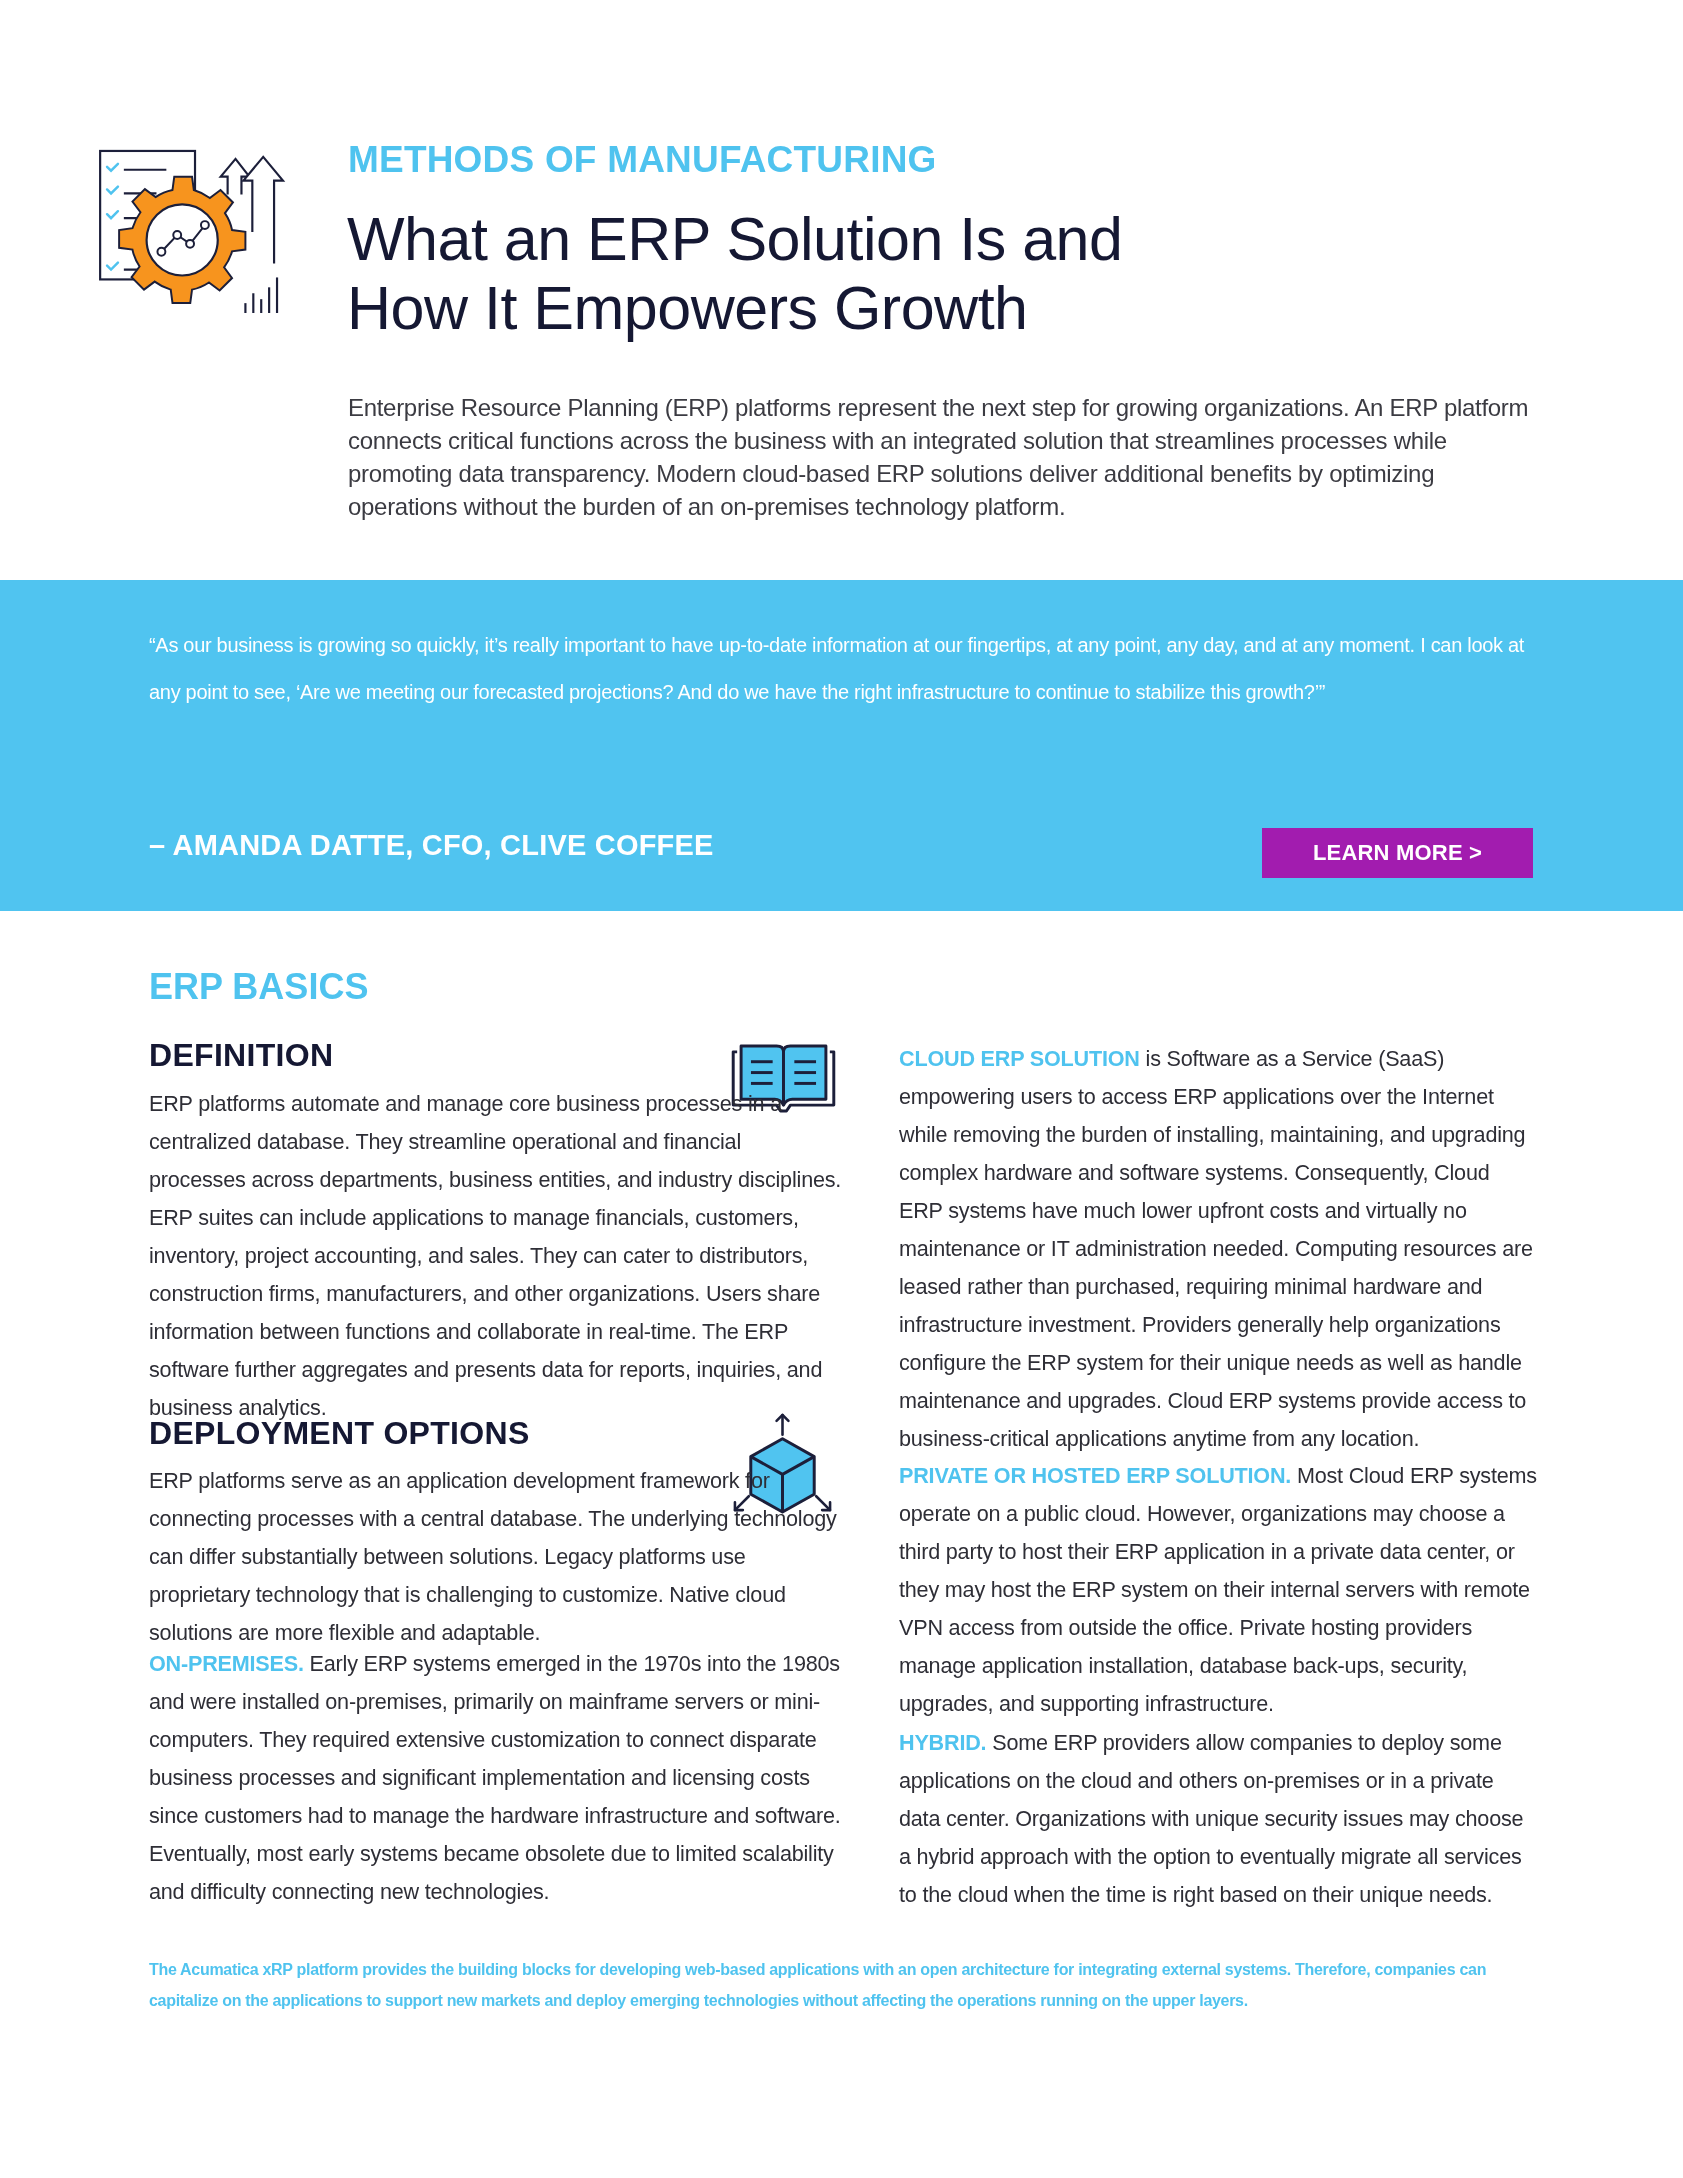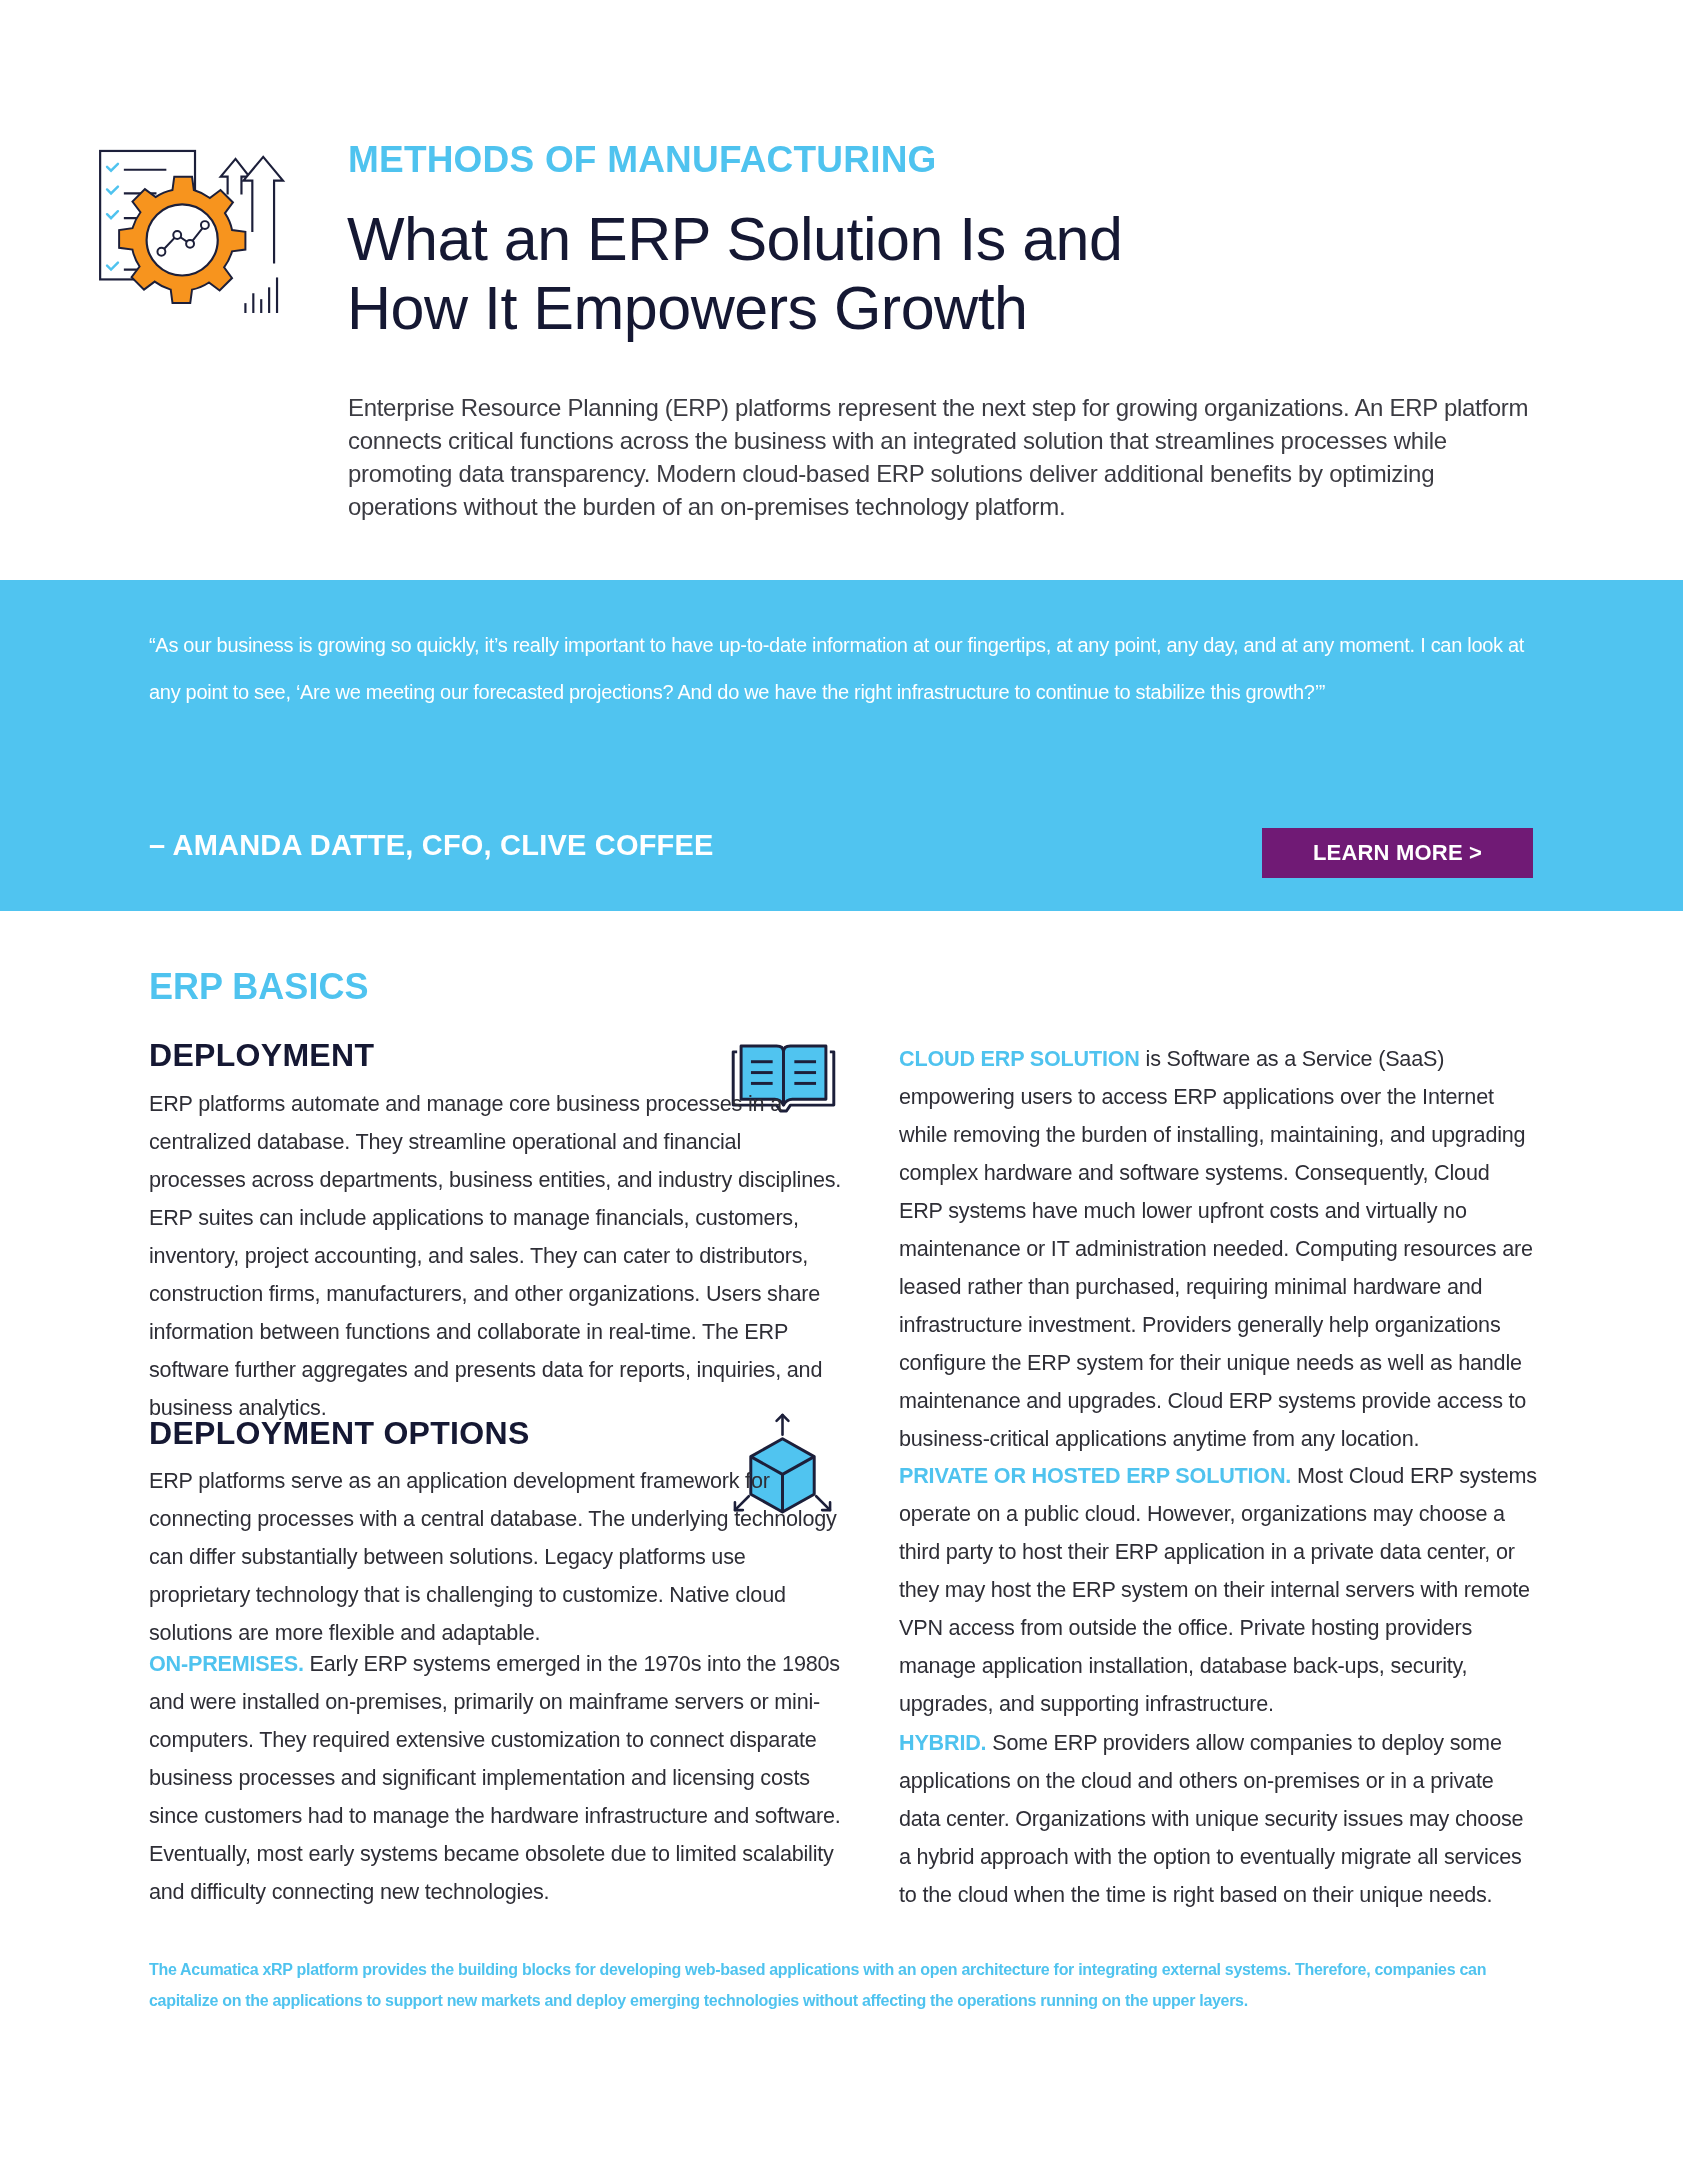--- a/index.html
+++ b/index.html
@@ -7,21 +7,21 @@
   body { position: relative; font-family: "Liberation Sans", "DejaVu Sans", sans-serif; color: #2b2b33; }
 
   .hero-icon { position: absolute; left: 97px; top: 147px; width: 198px; height: 168px; }
   .eyebrow { position: absolute; left: 348px; top: 139px; font-size: 37px; font-weight: 700; color: #4fc3ef; letter-spacing: 0.2px; }
   .title { position: absolute; left: 347px; top: 205px; font-size: 61px; line-height: 69px; font-weight: 400; color: #151833; letter-spacing: -0.5px; }
   .intro { position: absolute; left: 348px; top: 391px; width: 1193px; font-size: 24px; line-height: 33px; color: #3b3b42; letter-spacing: -0.3px; }
 
   .quote-band { position: absolute; left: 0; top: 580px; width: 1683px; height: 331px; background: #50c4f0; }
   .quote-text { position: absolute; left: 149px; top: 42px; width: 1406px; font-size: 20px; line-height: 47px; color: #ffffff; letter-spacing: -0.3px; }
   .attribution { position: absolute; left: 149px; top: 249px; font-size: 29px; font-weight: 700; color: #ffffff; letter-spacing: 0.2px; }
-  .learn-more { position: absolute; left: 1262px; top: 248px; width: 271px; height: 50px; background: #701a75; color: #ffffff; font-size: 22px; font-weight: 700; display: flex; align-items: center; justify-content: center; border: none; cursor: pointer; letter-spacing: 0.2px; }
+  .learn-more { position: absolute; left: 1262px; top: 248px; width: 271px; height: 50px; background: #a21caf; color: #ffffff; font-size: 22px; font-weight: 700; display: flex; align-items: center; justify-content: center; border: none; cursor: pointer; letter-spacing: 0.2px; }
 
   .section-title { position: absolute; left: 149px; top: 966px; font-size: 36px; font-weight: 700; color: #4fc3ef; }
   .col { position: absolute; }
   .col-left { left: 149px; top: 1034px; width: 693px; }
   .col-right { left: 899px; top: 1040px; width: 639px; }
   .h3 { font-size: 32px; font-weight: 700; color: #151833; line-height: 42px; letter-spacing: 0.3px; }
   .body-text { font-size: 21.6px; line-height: 38px; color: #2e2e36; letter-spacing: -0.2px; }
   .lead { color: #4fc3ef; font-weight: 700; }
   .block { position: absolute; left: 0; }
 
@@ -120,21 +120,21 @@
       <line x1="90" y1="86" x2="104" y2="100"></line>
         <polyline points="96,100 104,100 104,92"></polyline>
     </g>
     <path d="M56 28 L88 46 L88 84 L56 102 L24 84 L24 46 Z" fill="#50c4f0" stroke="#1c1f3a" stroke-width="3" stroke-linejoin="round"></path>
     <polyline points="24,46 56,64 88,46" fill="none" stroke="#1c1f3a" stroke-width="3" stroke-linejoin="round"></polyline>
     <line x1="56" y1="64" x2="56" y2="102" stroke="#1c1f3a" stroke-width="3"></line>
   </svg>
 </div>
 
 <div class="col col-left">
-  <h3 class="h3 block" style="top:0;">DEPLOYMENT</h3>
+  <h3 class="h3 block" style="top:0;">DEFINITION</h3>
   <p class="body-text block" style="top:51px; width:693px;">
     <span>ERP platforms automate and manage core business processes in a centralized database. They streamline operational and financial processes across departments, business entities, and industry disciplines. ERP suites can include applications to manage financials, customers, inventory, project accounting, and sales. They can cater to distributors, construction firms, manufacturers, and other organizations. Users share information between functions and collaborate in real-time. The ERP software further aggregates and presents data for reports, inquiries, and business analytics.</span>
   </p>
 
   <h3 class="h3 block" style="top:378px;">DEPLOYMENT OPTIONS</h3>
   <p class="body-text block" style="top:428px; width:693px;">ERP platforms serve as an application development framework for connecting processes with a central database. The underlying technology can differ substantially between solutions. Legacy platforms use proprietary technology that is challenging to customize. Native cloud solutions are more flexible and adaptable.</p>
 
   <p class="body-text block" style="top:611px; width:693px;">
     <span class="lead">ON-PREMISES.</span><span> Early ERP systems emerged in the 1970s into the 1980s and were installed on-premises, primarily on mainframe servers or mini-computers. They required extensive customization to connect disparate business processes and significant implementation and licensing costs since customers had to manage the hardware infrastructure and software. Eventually, most early systems became obsolete due to limited scalability and difficulty connecting new technologies.</span>
   </p>

